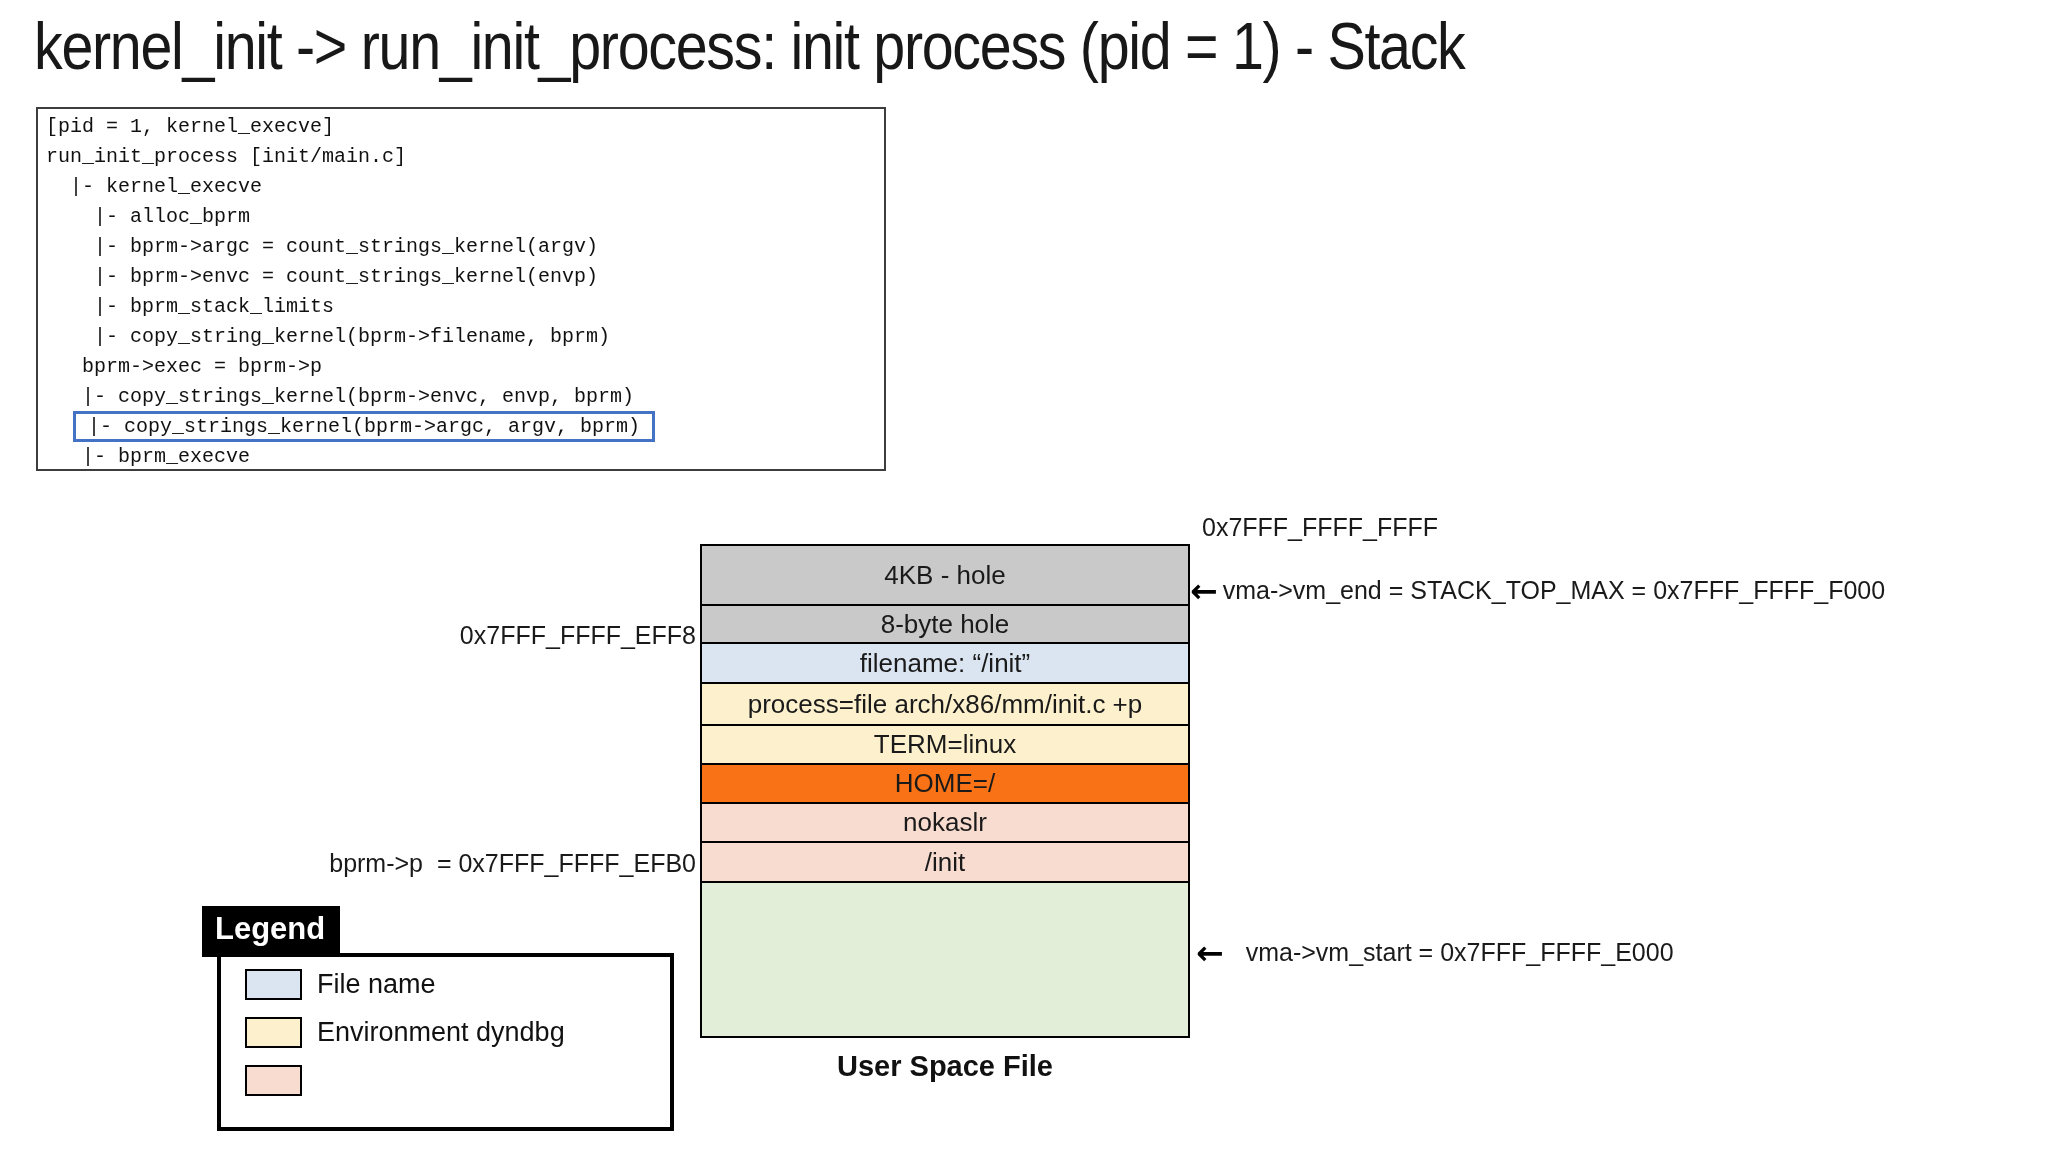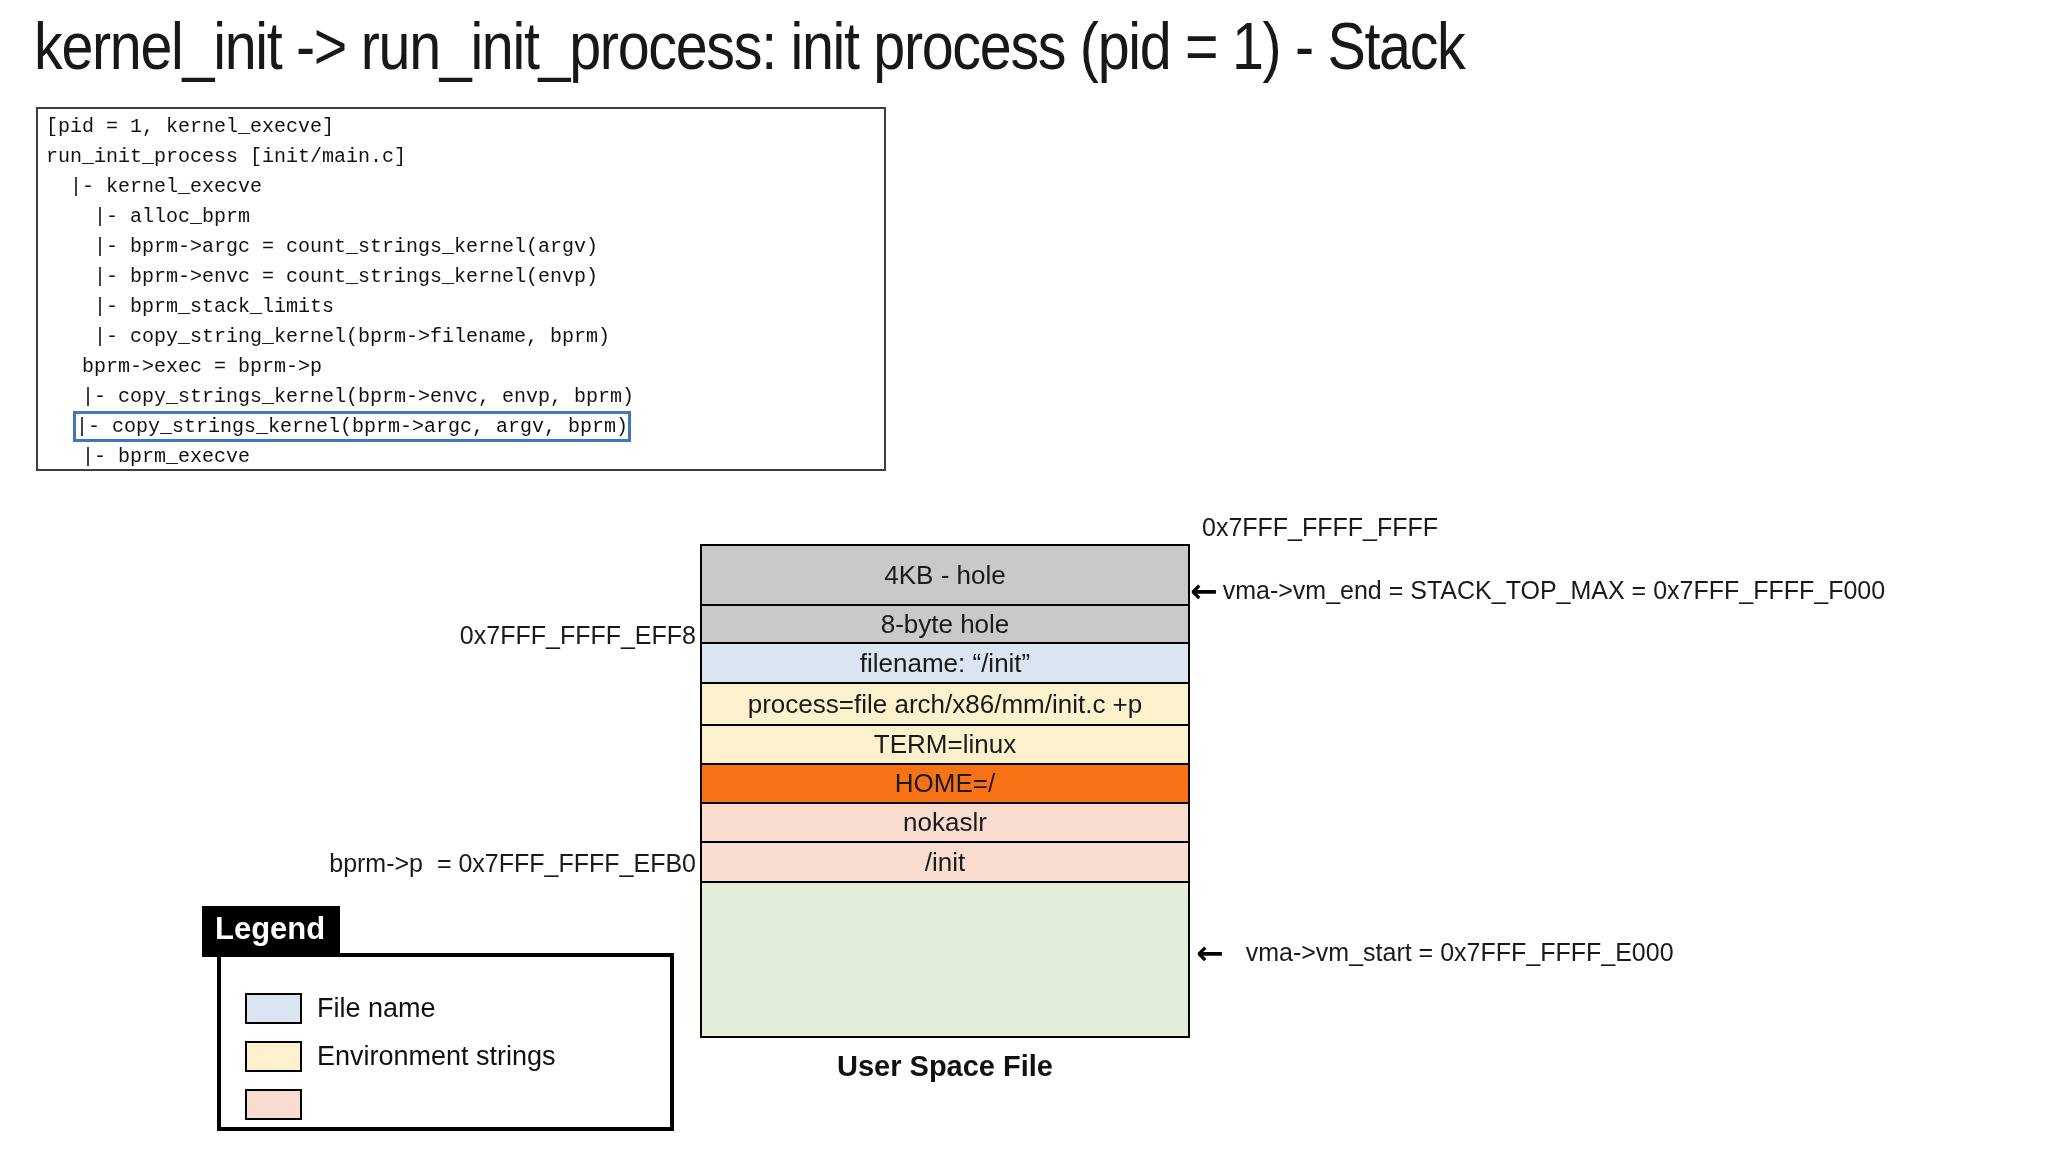--- a/index.html
+++ b/index.html
@@ -16,21 +16,21 @@
   
   .code-box{
     position:absolute; left:36px; top:107px; width:850px; height:364px;
     border:2px solid #3d3d3d; box-sizing:border-box; background:#ffffff;
   }
   .code-lines{
     position:absolute; left:8px; top:3px; white-space:pre;
     font-family:"Liberation Mono", monospace; font-size:20px; line-height:30px; color:#111111;
   }
   .code-line{height:30px;}
-  .hl{ border:3px solid #4472c4; padding:1px 0; margin:0 -9px; }
+  .hl{ border:3px solid #4472c4; padding:1px 12px; margin:0 -9px; }
   
   .stack{
     position:absolute; left:700px; top:544px; width:490px; height:494px;
     border:2px solid #000; box-sizing:border-box; display:flex; flex-direction:column;
   }
   .stack-row{
     border-bottom:2px solid #000; box-sizing:border-box; flex:0 0 auto;
     display:flex; align-items:center; justify-content:center;
     font-size:26px; color:#1a1a1a; white-space:pre;
   }
@@ -56,21 +56,21 @@
   }
   .addr-left{ left:260px; width:436px; text-align:right; }
   
   .legend-tab{
     position:absolute; left:202px; top:906px; background:#000; color:#fff;
     font-size:31px; font-weight:bold; padding:5px 15px 10px 13px; z-index:2;
   }
   .legend-box{
     position:absolute; left:217px; top:953px; width:457px; height:178px;
     border:4px solid #000; box-sizing:border-box; background:#fff;
-    padding:36px 0 0 24px; z-index:1;
+    padding:12px 0 0 24px; z-index:1;
   }
   .legend-item{display:flex; align-items:center; gap:15px; margin-bottom:17px;}
   .legend-swatch{
     width:57px; height:31px; border:2px solid #000; box-sizing:border-box; flex:0 0 auto;
   }
   .legend-label{font-size:27px; color:#111;}
 </style>
 </head>
 <body>
 
@@ -111,20 +111,20 @@
   </div>
 
   <div class="legend-tab">Legend</div>
   <div class="legend-box" id="legend-box">
       <div class="legend-item">
         <span class="legend-swatch" style="background: rgb(219, 229, 241);"></span>
         <span class="legend-label">File name</span>
       </div>
       <div class="legend-item">
         <span class="legend-swatch" style="background: rgb(253, 240, 205);"></span>
-        <span class="legend-label">Environment strings</span>
+        <span class="legend-label">Environment dyndbg</span>
       </div>
       <div class="legend-item">
         <span class="legend-swatch" style="background: rgb(248, 220, 208);"></span>
       </div>
     </div>
 
 </div>
 
 </body></html>

